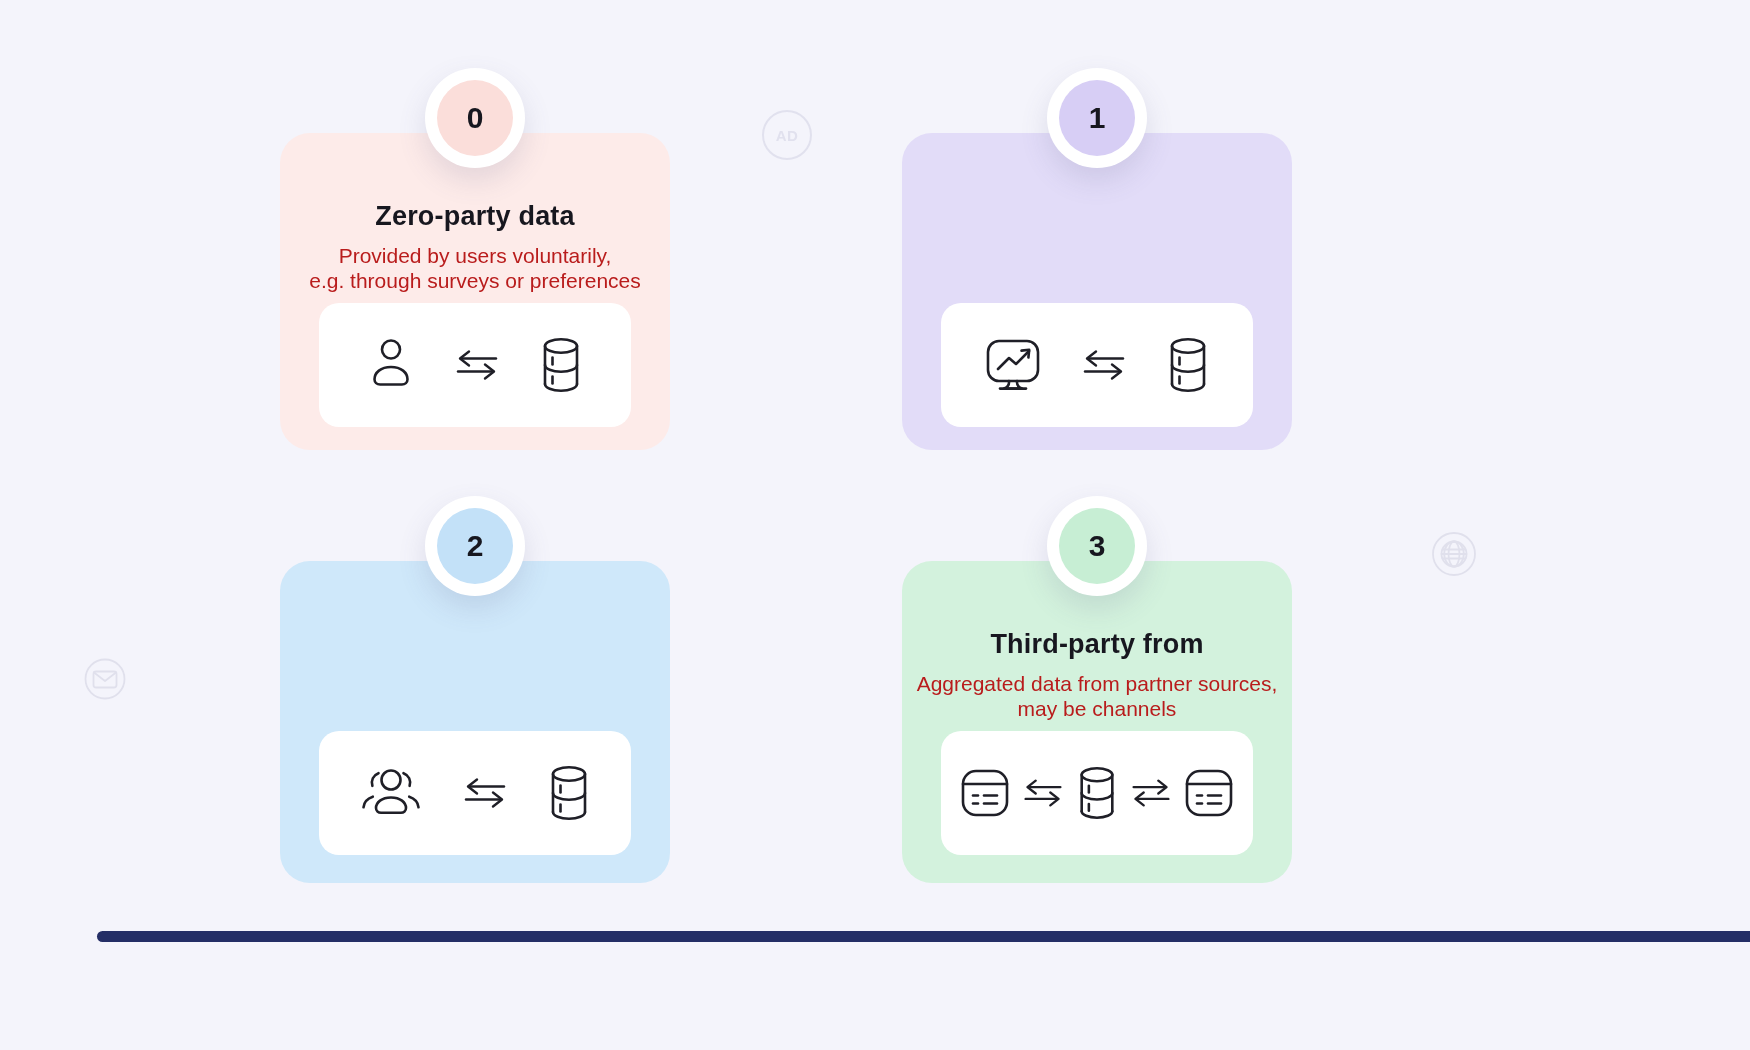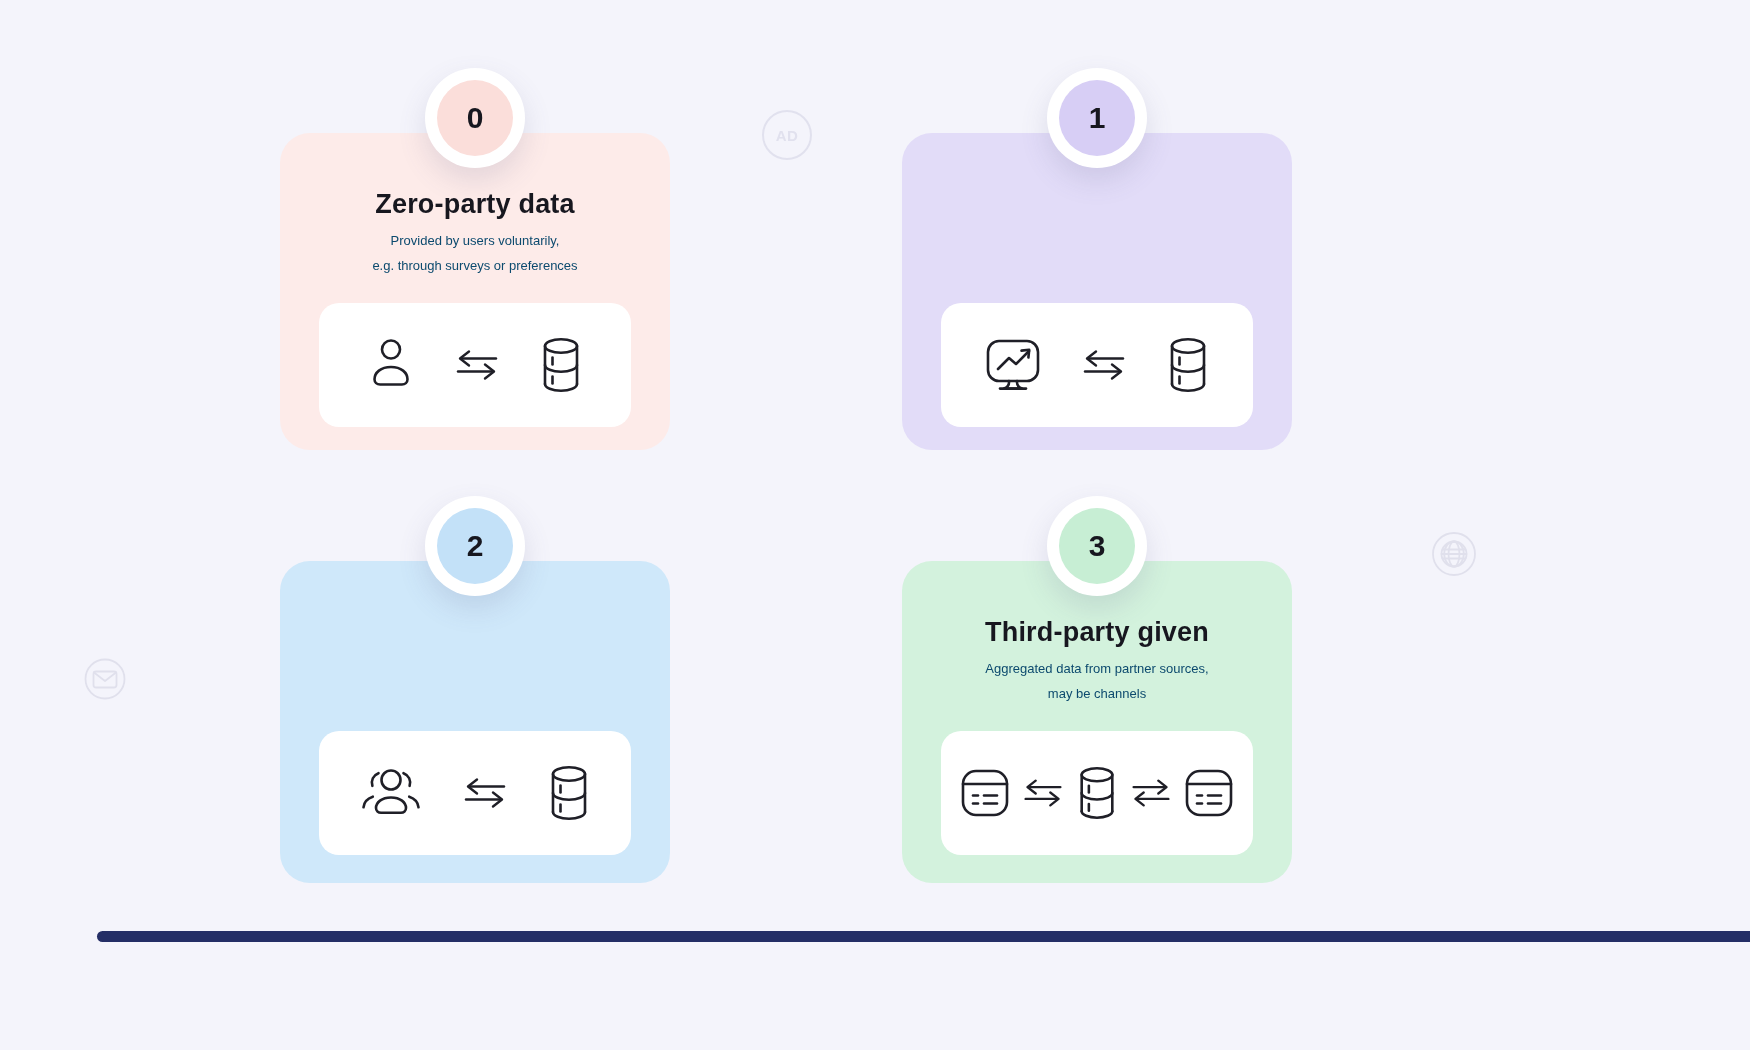--- a/index.html
+++ b/index.html
@@ -21,26 +21,26 @@
     box-shadow:0 12px 28px rgba(93,93,138,.16);
   }
   .badge-inner {
     position:absolute; left:12px; top:12px; width:76px; height:76px; border-radius:50%;
     display:flex; align-items:center; justify-content:center;
   }
   .badge-num {
     font-size:30px; font-weight:700; color:#17171f;
   }
   .card-title {
-    margin:0; padding-top:56px; text-align:center;
+    margin:12px; padding-top:56px; text-align:center;
     font-size:27px; font-weight:700; color:#17171f; letter-spacing:.2px;
   }
   .card-desc {
     margin:9px 0 0 0; text-align:center;
-    font-size:13px; line-height:24.5px; color:#0c4a6e;
+    font-size:21px; line-height:24.5px; color:#b91c1c;
   }
   .panel {
     position:absolute; left:39px; right:39px; top:170px; height:124px;
     background:#ffffff; border-radius:20px;
     display:flex; align-items:center; justify-content:center; gap:38px;
   }
   .panel.tight { gap:11px; }
   svg.ico * { fill:none; stroke:#1f1f27; stroke-linecap:round; stroke-linejoin:round; }
   .watermark { position:absolute; }
   .ad-badge {
@@ -157,21 +157,21 @@
       </svg>
     </div>
   </section>
 
   <section class="card card-br" style="background-color: rgb(211, 242, 221);">
     <div class="badge">
       <div class="badge-inner" style="background-color: rgb(199, 238, 212);">
         <span class="badge-num">3</span>
       </div>
     </div>
-    <h2 class="card-title">Third-party given</h2>
+    <h2 class="card-title">Third-party from</h2>
     <p class="card-desc">
       <span>Aggregated data from partner sources,</span><br>
       <span>may be channels</span>
     </p>
     <div class="panel tight">
       <svg class="ico" width="52" height="52" viewBox="0 0 52 52" stroke-width="2.6">
         <rect x="4" y="4" width="44" height="44" rx="13"></rect>
         <path d="M4 17h44"></path>
         <path d="M14 28.5h5"></path>
           <path d="M25 28.5h13"></path>

